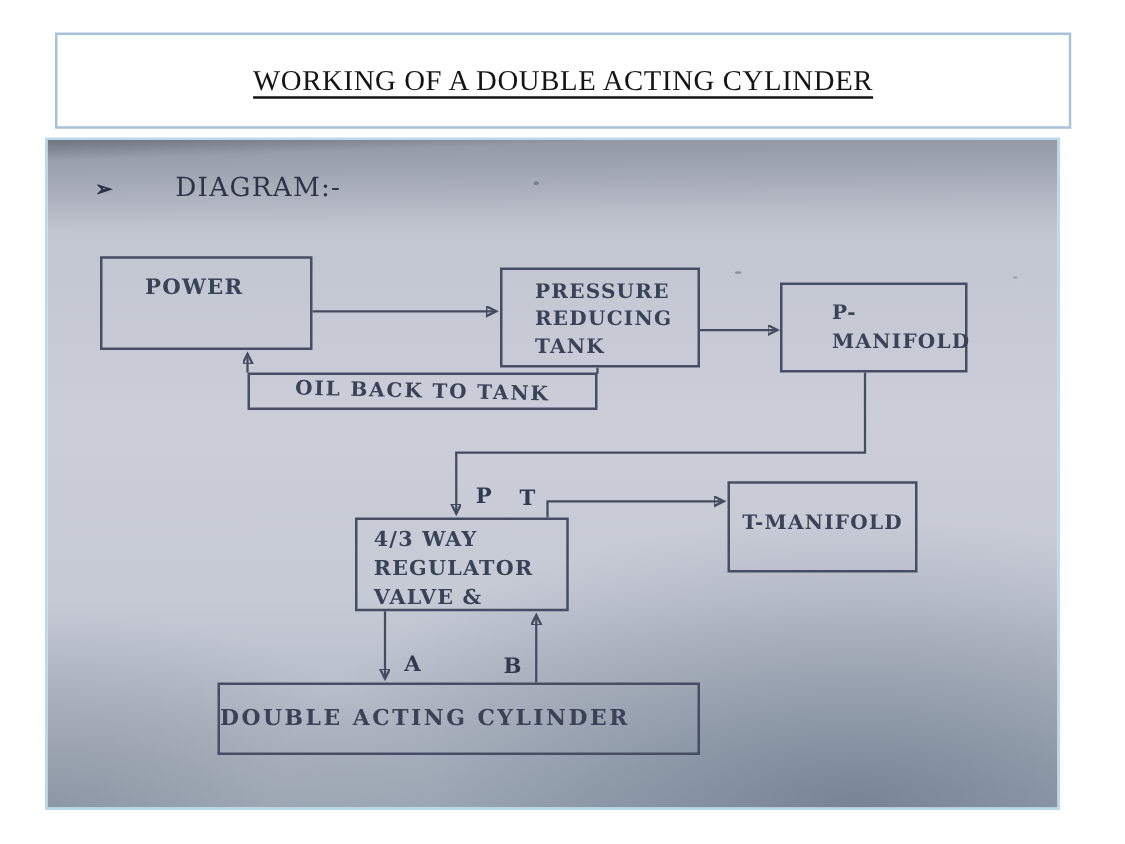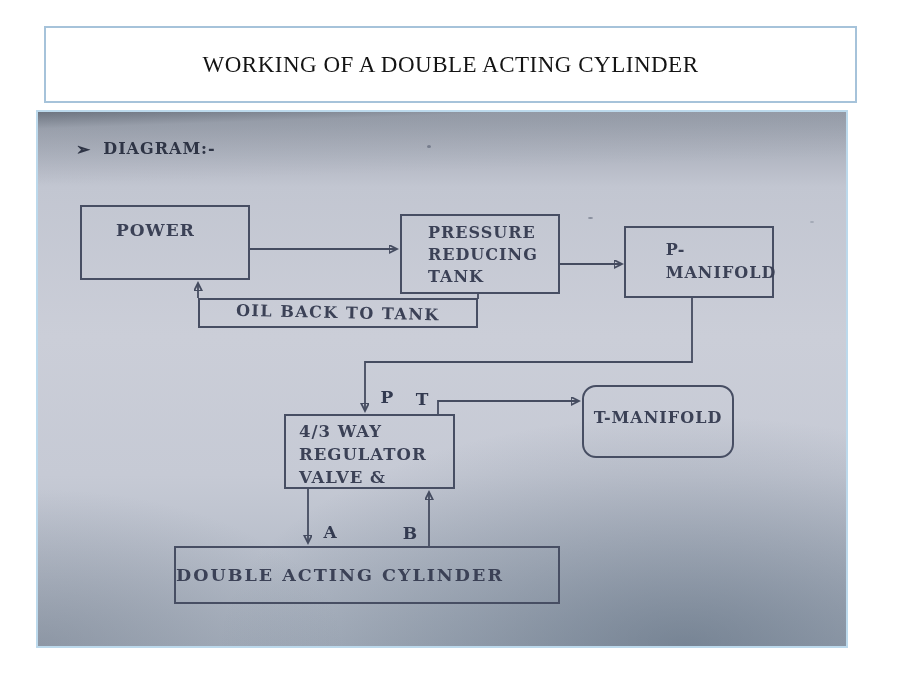--- a/index.html
+++ b/index.html
@@ -8,51 +8,51 @@
     font-family:"DejaVu Serif", serif;
   }
   
   .title-box{
     position:absolute;left:44px;top:26px;width:813px;height:77px;box-sizing:border-box;
     border:2px solid #a6c3da;background:#ffffff;
     display:flex;align-items:center;justify-content:center;
   }
   .title-text{
     font-family:"Liberation Serif", serif;font-size:23px;font-weight:400;color:#141414;
-    letter-spacing:0.5px;text-decoration-thickness:1.5px;
+    letter-spacing:0.5px;text-decoration:underline;text-decoration-thickness:1.5px;
     text-underline-offset:5px;
   }
   
   .photo{
     position:absolute;left:36px;top:110px;width:812px;height:538px;box-sizing:border-box;
     border:2px solid #bcd9ec;
     background:
       linear-gradient(178deg, rgba(55,64,76,0.45) 0%, rgba(120,128,140,0.22) 3%, rgba(200,203,212,0) 13%),
       radial-gradient(120% 90% at 80% 100%, rgba(64,82,102,0.48) 0%, rgba(64,82,102,0) 48%),
       radial-gradient(90% 70% at 0% 100%, rgba(95,106,122,0.38) 0%, rgba(95,106,122,0) 42%),
       linear-gradient(to bottom, #9aa0ac 0%, #c2c6d1 14%, #cbced8 42%, #c6cad5 68%, #a9b2bf 100%);
   }
   .heading{
     position:absolute;left:38px;top:26px;display:flex;align-items:center;gap:13px;
     color:#2e3445;
   }
   .heading .bullet{font-size:17px;font-weight:700;transform:translateY(1px);}
-  .heading .htext{font-size:16px;font-weight:700;letter-spacing:1px;}
+  .heading .htext{font-size:21px;font-weight:400;letter-spacing:1px;margin-left:37px;}
   
   .node{
     position:absolute;box-sizing:border-box;border:2px solid #474e63;color:#3b4156;
     font-weight:700;letter-spacing:1px;font-size:16px;line-height:1.42;
   }
   .node.pp{left:42px;top:93px;width:170px;height:75px;padding:11px 0 0 34px;font-size:17px;}
   .node.prv{left:362px;top:102px;width:160px;height:80px;padding:6px 0 0 26px;line-height:1.38;}
   .node.pm{left:586px;top:114px;width:150px;height:72px;display:flex;align-items:center;justify-content:center;padding-left:44px;}
   .node.oil{left:160px;top:186px;width:280px;height:30px;display:flex;align-items:center;justify-content:center;letter-spacing:1.5px;}
   .node.oil .lbl{transform:rotate(1.3deg);}
   .node.valve{left:246px;top:302px;width:171px;height:75px;padding:4px 0 0 13px;font-size:16.5px;line-height:1.4;}
-  .node.tm{left:544px;top:273px;width:152px;height:73px;display:flex;align-items:flex-start;justify-content:center;padding-top:20px;border-radius:14px;}
+  .node.tm{left:544px;top:273px;width:152px;height:73px;display:flex;align-items:flex-start;justify-content:center;padding-top:20px;}
   .node.cyl{left:136px;top:434px;width:386px;height:58px;display:flex;align-items:center;font-size:17.5px;letter-spacing:2px;}
   .port{
     position:absolute;color:#333a50;font-size:17px;font-weight:700;width:18px;text-align:center;
   }
   .port.p{left:340px;top:275px;}
   .port.t{left:375px;top:277px;}
   .port.a{left:283px;top:410px;}
   .port.b{left:363px;top:411px;}
   
   svg.connectors{position:absolute;left:0;top:0;width:808px;height:534px;}

